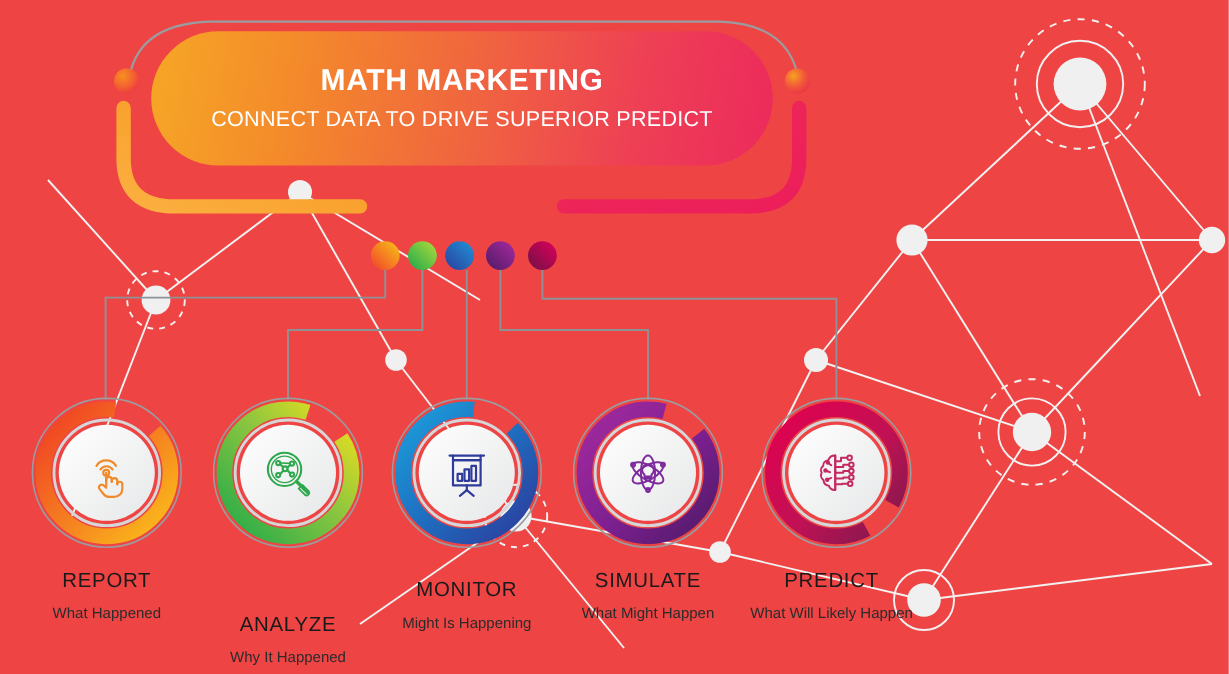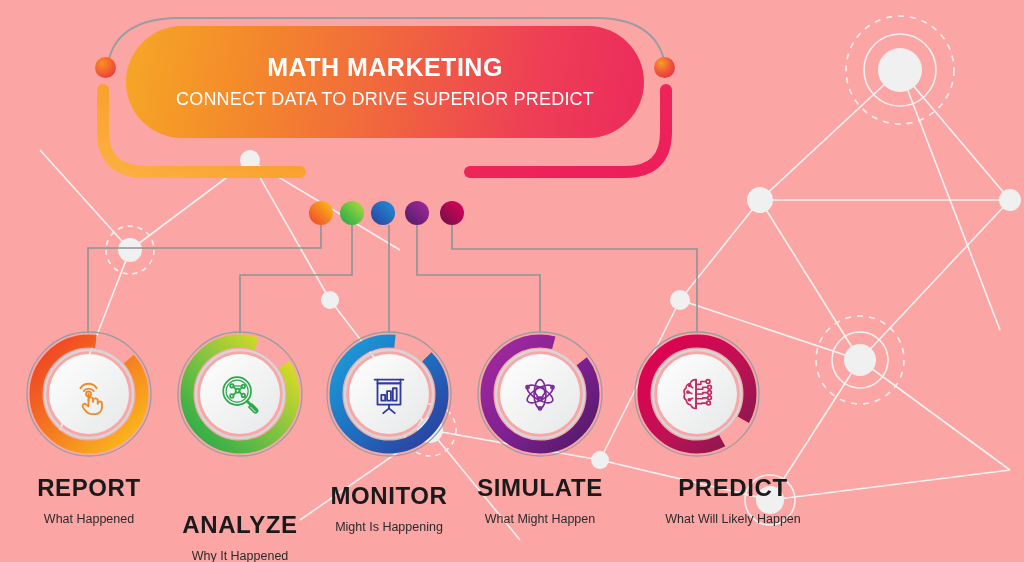--- a/index.html
+++ b/index.html
@@ -2,21 +2,21 @@
 <html><head>
 <meta charset="utf-8">
 <style>
   * { margin:0; padding:0; box-sizing:border-box; }
   html,body { width:1024px; height:562px; overflow:hidden; }
   body {
     font-family:"Liberation Sans", sans-serif;
     background:#ffffff;
     position:relative;
   }
-  #stage { position:absolute; left:0; top:0; width:1024px; height:562px; background:#fca5a5; }
+  #stage { position:absolute; left:0; top:0; width:1024px; height:562px; background:#ef4444; }
 
   
   #bg-net { position:absolute; left:0; top:0; width:1024px; height:562px; }
 
   
   #header-block { position:absolute; left:0; top:0; width:760px; height:200px; }
   #header-pill {
     position:absolute; left:126px; top:26px; width:518px; height:112px;
     border-radius:56px;
     background:linear-gradient(100deg,#f6a726 0%,#f48c2a 22%,#f0643f 52%,#ee3f55 78%,#ec2a5c 100%);
@@ -43,21 +43,21 @@
   #connectors { position:absolute; left:0; top:0; width:1024px; height:562px; z-index:2; }
 
   
   .node { position:absolute; width:128px; height:128px; z-index:3; }
   .node svg { display:block; }
   .node-icon {
     position:absolute; left:50%; top:50%; transform:translate(-50%,-50%);
     width:46px; height:46px;
   }
   .caption { position:absolute; text-align:center; z-index:3; }
-  .cap-title { font-size:24px; font-weight:bold; color:#1a1a1a; letter-spacing:0.6px; }
+  .cap-title { font-size:17px; font-weight:normal; color:#1a1a1a; letter-spacing:0.6px; }
   .cap-sub { font-size:12.5px; color:#2b2b2b; margin-top:10px; white-space:nowrap; }
 </style>
 </head>
 <body>
 
 <div id="stage">
 
   <svg id="bg-net" viewBox="0 0 1024 562">
     <g stroke="#f2f2f2" stroke-width="1.6" fill="none">
       <line x1="900" y1="70" x2="1010" y2="200"></line>
@@ -377,18 +377,18 @@
         <circle cx="36" cy="33.5" r="2"></circle>
         <path d="M16.5 15 l3 2.5"></path>
         <path d="M14.5 22 l4 1.5"></path>
         <path d="M16 30 l3.5 -1.5"></path>
         <circle cx="16.5" cy="15" r="1.1"></circle>
         <circle cx="14.5" cy="22" r="1.1"></circle>
         <circle cx="16" cy="30" r="1.1"></circle>
       </g>
     </svg>
   </div>
-  <div class="caption" style="left:644px; top:474px; width:178px;">
+  <div class="caption" style="left:604px; top:474px; width:178px;">
     <div class="cap-title">PREDICT</div>
     <div class="cap-sub">What Will Likely Happen</div>
   </div>
 
 </div>
 
 </body></html>

